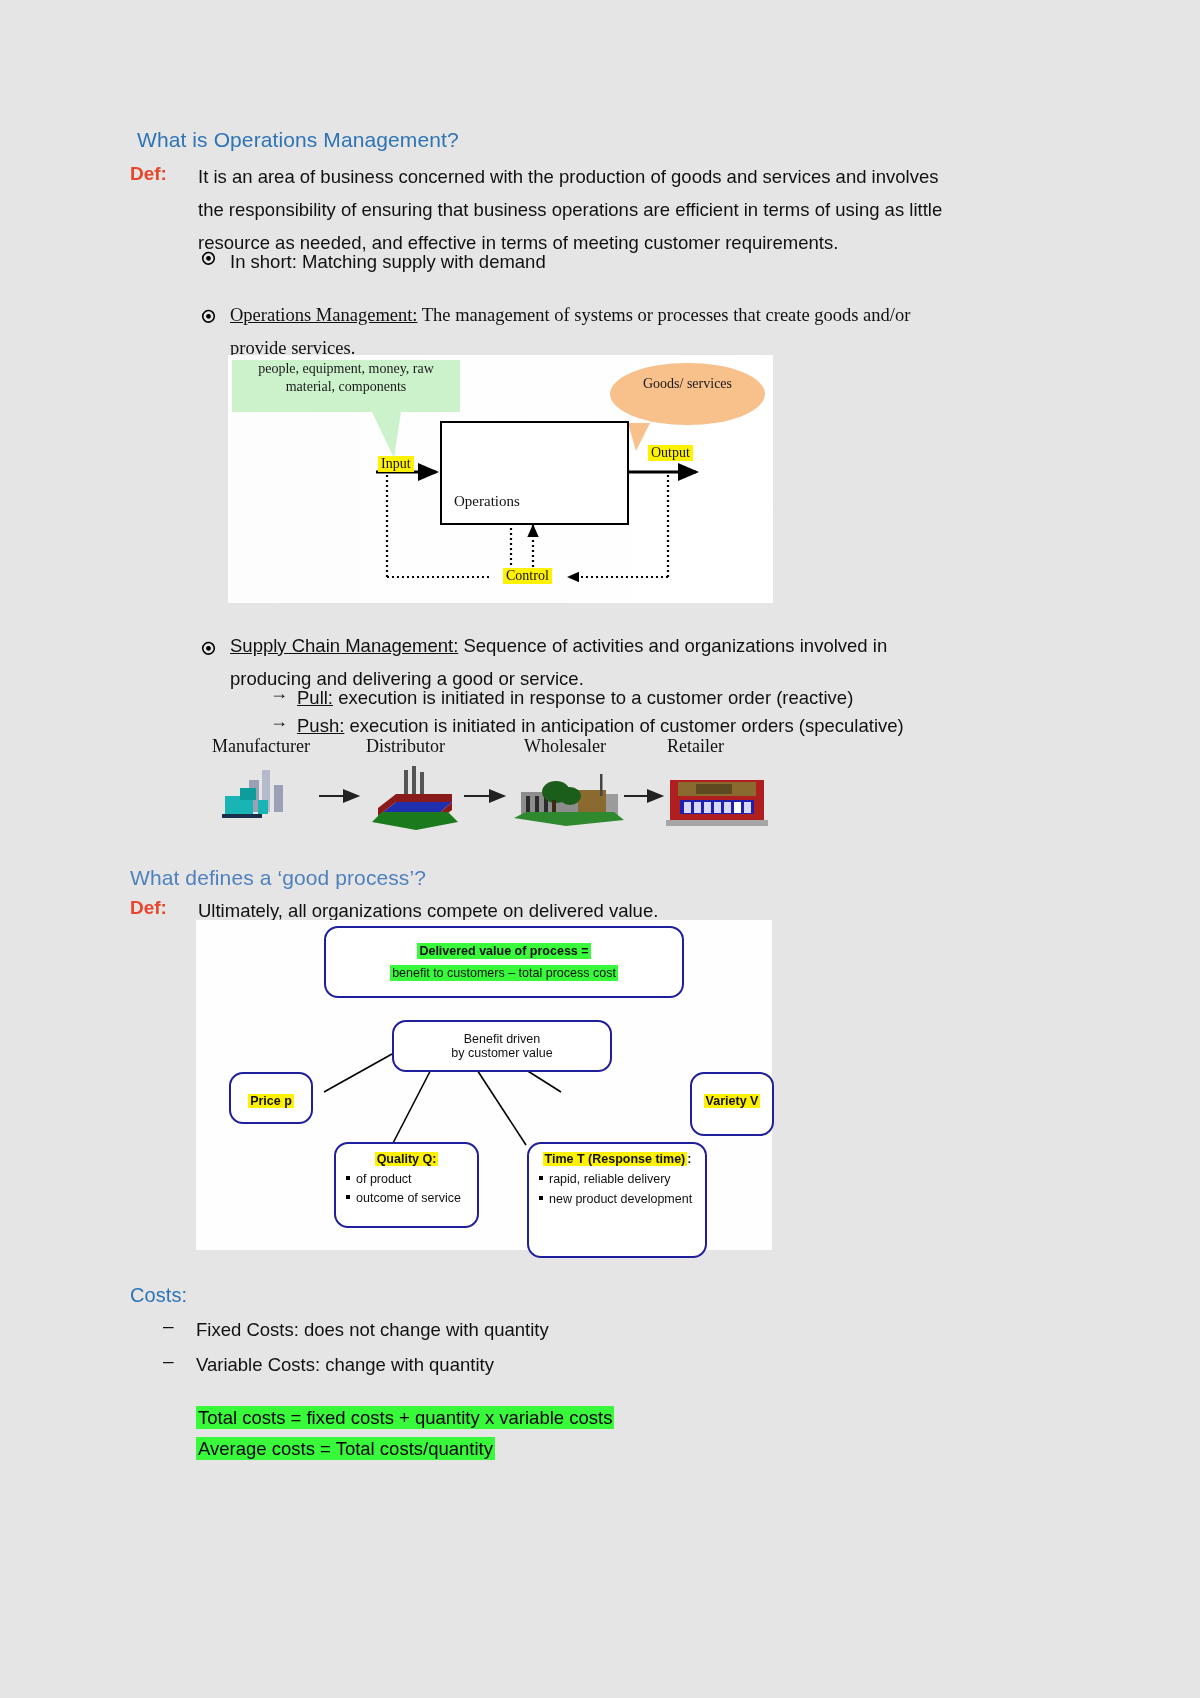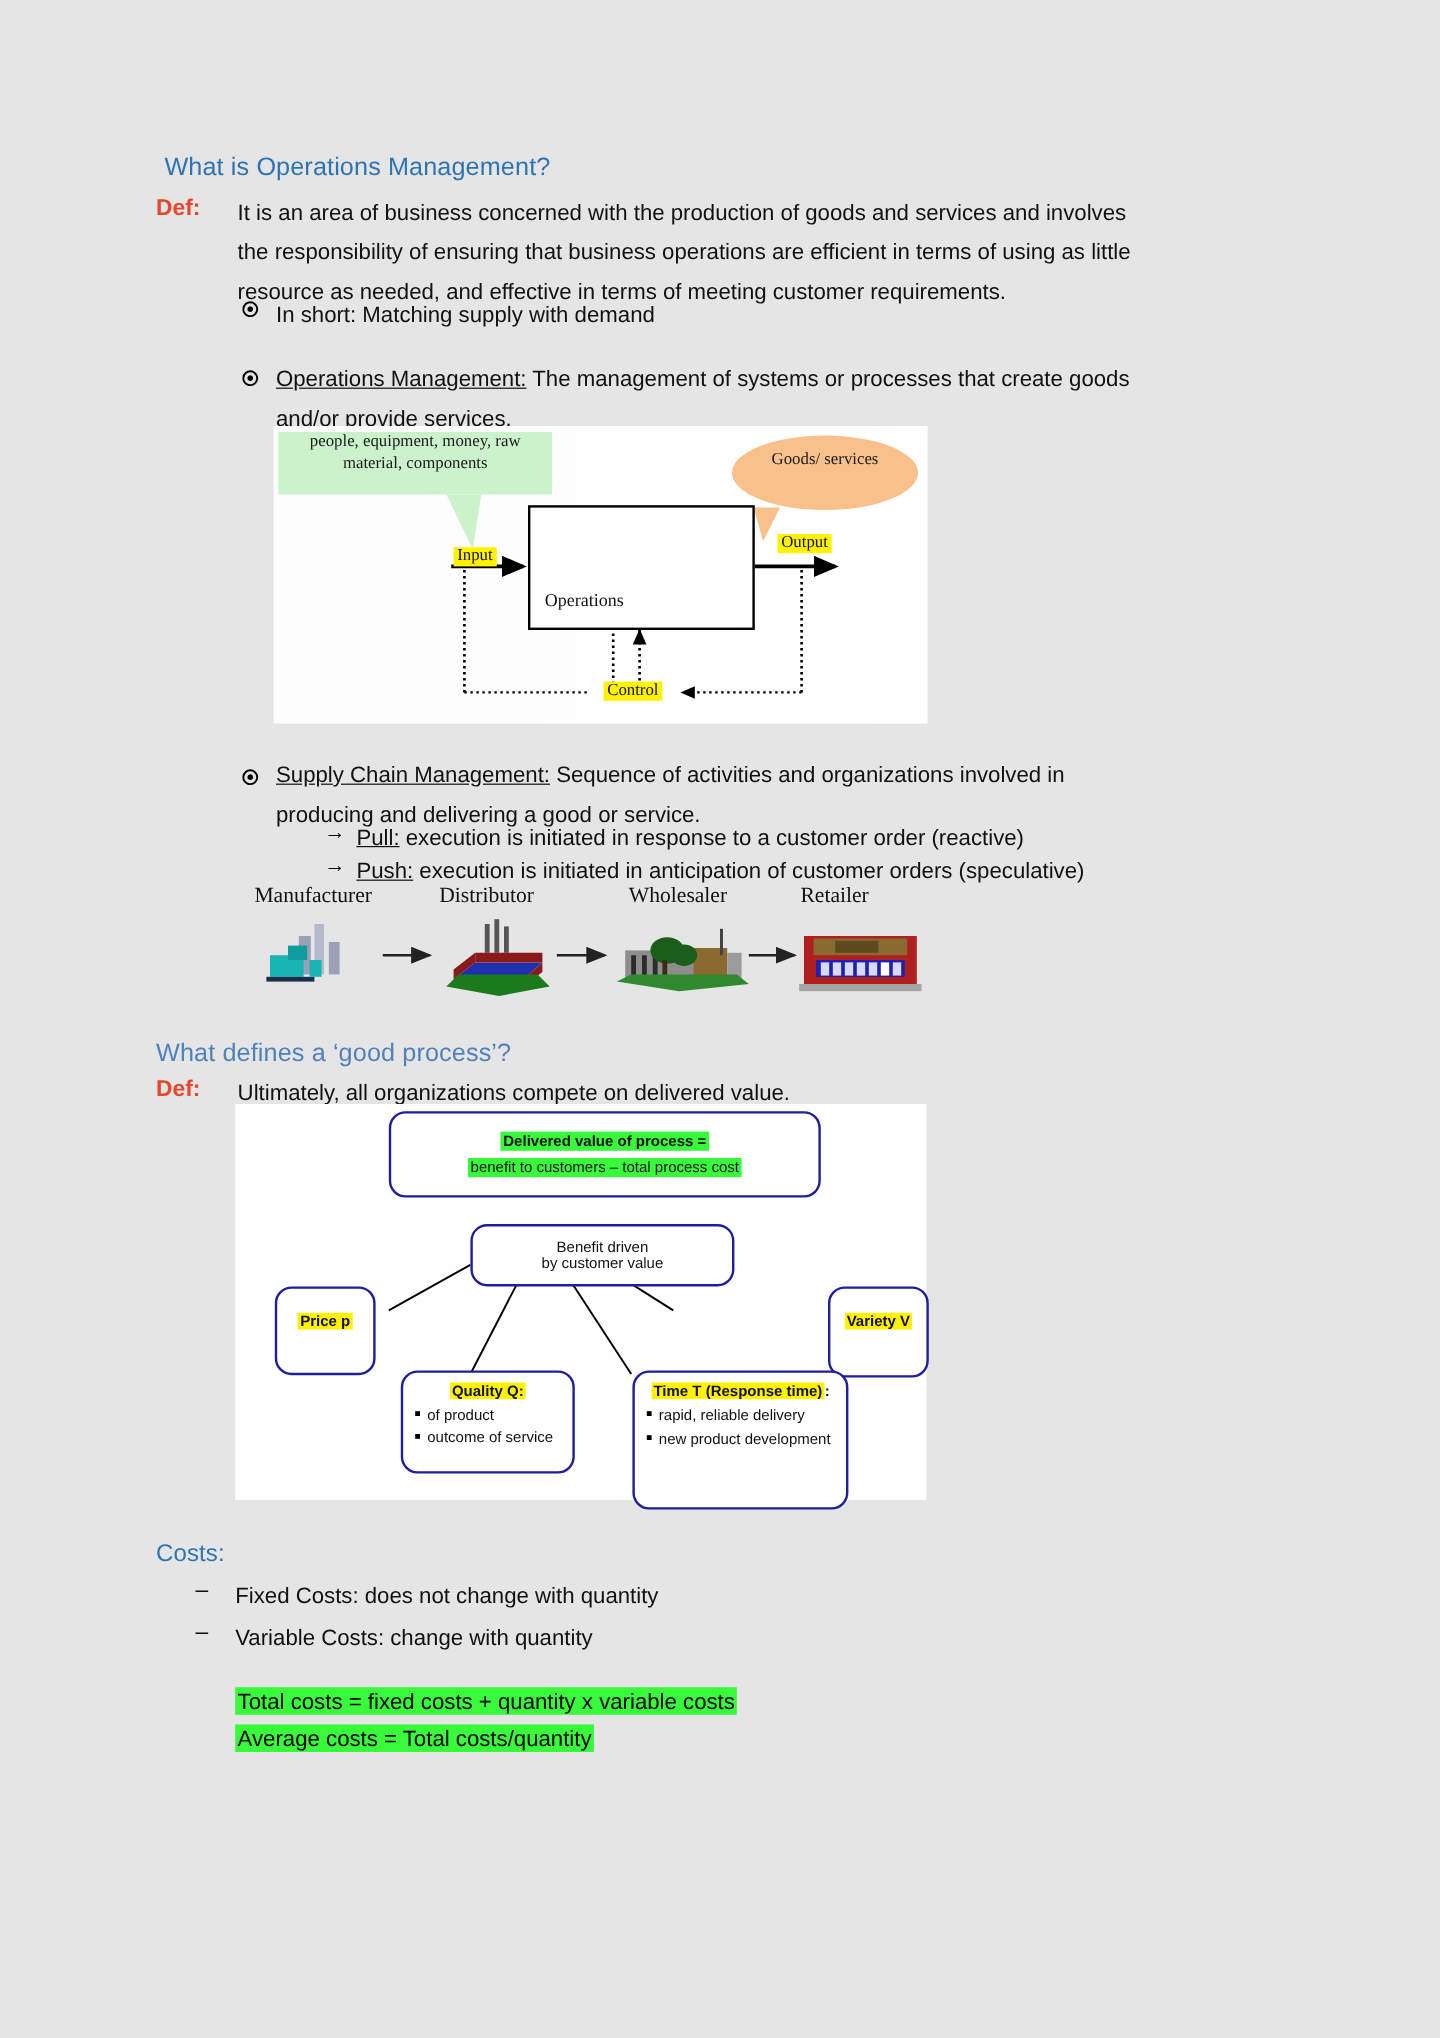--- a/index.html
+++ b/index.html
@@ -186,21 +186,21 @@
   <div class="h-blue" style="left:137px; top:128px;">What is Operations Management?</div>
 
   <div class="def-label" style="left:130px; top:163px;">Def:</div>
 
   <div class="body-text" style="left:198px; top:160px; width:765px;">It is an area of business concerned with the production of goods and services and involves the responsibility of ensuring that business operations are efficient in terms of using as little resource as needed, and effective in terms of meeting customer requirements.</div>
 
   <div class="bullet-o" style="left:201px; top:250px;">⦿</div>
   <div class="body-text" style="left:230px; top:245px; width:700px;">In short: Matching supply with demand</div>
 
   <div class="bullet-o" style="left:201px; top:308px;">⦿</div>
-  <div class="body-text" style="left:230px; top:299px; width:740px;">
+  <div class="body-text" style="left:230px; top:299px; width:740px;font-family:Liberation Serif, serif;">
     <span class="u">Operations Management:</span>
     <span>The management of systems or processes that create goods and/or provide services.</span>
   </div>
 
   <div class="fig1">
 
     <div class="callout-green">
       <span>people, equipment, money, raw material, components</span>
       <span class="tail"></span>
     </div>
@@ -360,25 +360,25 @@
       <div style="margin-top:8px;">
         <span class="hl-green">benefit to customers – total process cost</span>
       </div>
     </div>
 
     <div class="vbox" style="left:196px; top:100px; width:220px; height:52px; padding-top:10px;">
       <div>Benefit driven</div>
       <div>by customer value</div>
     </div>
 
-    <div class="vbox" style="left:33px; top:152px; width:84px; height:74px; padding-top:20px;">
+    <div class="vbox" style="left:33px; top:152px; width:84px; height:52px; padding-top:20px;">
       <span class="hl-yellow b">Price p</span>
     </div>
 
-    <div class="vbox" style="left:494px; top:152px; width:84px; height:76px; padding-top:20px;">
+    <div class="vbox" style="left:494px; top:152px; width:84px; height:64px; padding-top:20px;">
       <span class="hl-yellow b">Variety V</span>
     </div>
 
     <div class="vbox left-al" style="left:126px; top:222px; width:145px; height:86px; padding:8px 10px 0 10px;margin-left:12px;">
       <div style="text-align:center;">
         <span class="hl-yellow b">Quality Q:</span>
       </div>
       <div style="margin-top:6px;">
         <span class="sq-bullet"></span><span>of product</span>
       </div>

